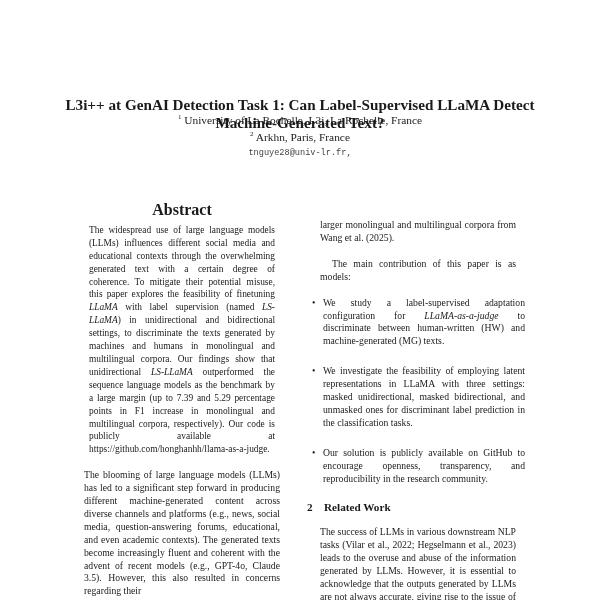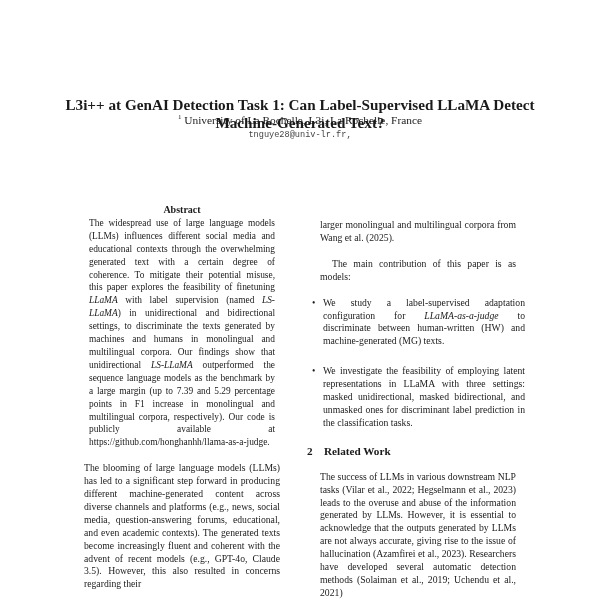--- a/index.html
+++ b/index.html
@@ -19,21 +19,21 @@
   .authors .names { font-weight: bold; }
   .authors .names .and { font-weight: normal; margin: 0 5px; }
   .authors sup { font-size: 7px; font-weight: normal; }
   .authors .aff { font-size: 11.4px; }
   .authors .email { font-family: "Liberation Mono", "DejaVu Sans Mono", monospace; font-size: 8.6px; color: #444; line-height: 16px; text-align: center; }
 
   .col { position: absolute; font-size: 9.7px; line-height: 12.9px; text-align: justify; }
   .col-left { left: 71px; width: 222px; top: 204px; }
   .col-right { left: 307px; width: 222px; top: 206px; }
 
-  .abstract-head { text-align: center; font-weight: bold; font-size: 10px; }
+  .abstract-head { text-align: center; font-weight: bold; font-size: 16px; margin-bottom: 7px; }
   .abstract-body { margin: 0 4px 0 18px; width: 186px; font-size: 9.4px; line-height: 12.9px; }
 
   .section-head { font-weight: bold; font-size: 11.2px; margin: 14px 0 8px 0; }
   .section-head .num { display: inline-block; width: 17px; }
 
   p { margin: 13px; }
   .indent { text-indent: 12px; }
 
   .bullet-list { list-style: none; padding: 0; margin: 12px 0 0 0; }
   .bullet-list li { position: relative; padding-left: 16px; padding-right: 4px; margin-bottom: 17px; }
@@ -43,35 +43,37 @@
 </head>
 <body>
 
 <div class="title">
   <div>L3i++ at GenAI Detection Task 1: Can Label-Supervised LLaMA Detect</div>
   <div>Machine-Generated Text?</div>
 </div>
 
 <div class="authors">
   <div class="aff"><sup>1</sup> <span>University of La Rochelle, L3i, La Rochelle, France</span></div>
+  <div class="aff"><sup>2</sup> <span>Arkhn, Paris, France</span></div>
   <div class="email">tnguye28@univ-lr.fr,</div>
 </div>
 
 <div class="col col-left">
   <div class="abstract-head">Abstract</div>
   <p class="abstract-body"><span>The widespread use of large language models (LLMs) influences different social media and educational contexts through the overwhelming generated text with a certain degree of coherence. To mitigate their potential misuse, this paper explores the feasibility of finetuning </span><em>LLaMA</em><span> with label supervision (named </span><em>LS-LLaMA</em><span>) in unidirectional and bidirectional settings, to discriminate the texts generated by machines and humans in monolingual and multilingual corpora. Our findings show that unidirectional </span><em>LS-LLaMA</em><span> outperformed the sequence language models as the benchmark by a large margin (up to 7.39 and 5.29 percentage points in F1 increase in monolingual and multilingual corpora, respectively). Our code is publicly available at https://github.com/honghanhh/llama-as-a-judge.</span></p>
 
   <p>The blooming of large language models (LLMs) has led to a significant step forward in producing different machine-generated content across diverse channels and platforms (e.g., news, social media, question-answering forums, educational, and even academic contexts). The generated texts become increasingly fluent and coherent with the advent of recent models (e.g., GPT-4o, Claude 3.5). However, this also resulted in concerns regarding their</p>
 </div>
 
 <div class="col col-right">
   <p>larger monolingual and multilingual corpora from Wang et al. (2025).</p>
   <p class="indent">The main contribution of this paper is as models:</p>
   <ul class="bullet-list">
     <li><span>We study a label-supervised adaptation configuration for </span><em>LLaMA-as-a-judge</em><span> to discriminate between human-written (HW) and machine-generated (MG) texts.</span></li>
     <li><span>We investigate the feasibility of employing latent representations in LLaMA with three settings: masked unidirectional, masked bidirectional, and unmasked ones for discriminant label prediction in the classification tasks.</span></li>
+    <li><span>Our solution is publicly available on GitHub to encourage openness, transparency, and reproducibility in the research community.</span></li>
   </ul>
 
   <div class="section-head" style="margin-top:-2px">
     <span class="num">2</span><span>Related Work</span>
   </div>
   <p>The success of LLMs in various downstream NLP tasks (Vilar et al., 2022; Hegselmann et al., 2023) leads to the overuse and abuse of the information generated by LLMs. However, it is essential to acknowledge that the outputs generated by LLMs are not always accurate, giving rise to the issue of hallucination (Azamfirei et al., 2023). Researchers have developed several automatic detection methods (Solaiman et al., 2019; Uchendu et al., 2021)</p>
 </div>
 
 </body></html>

